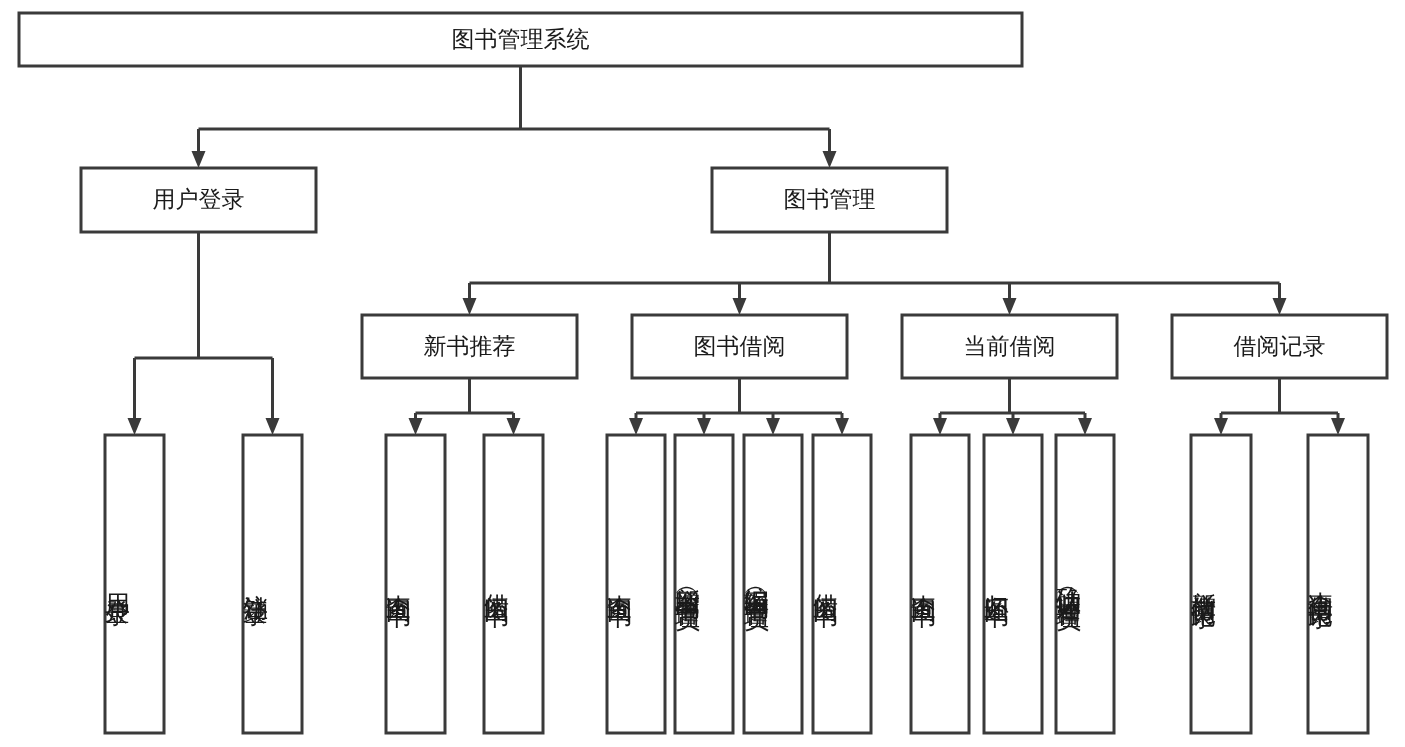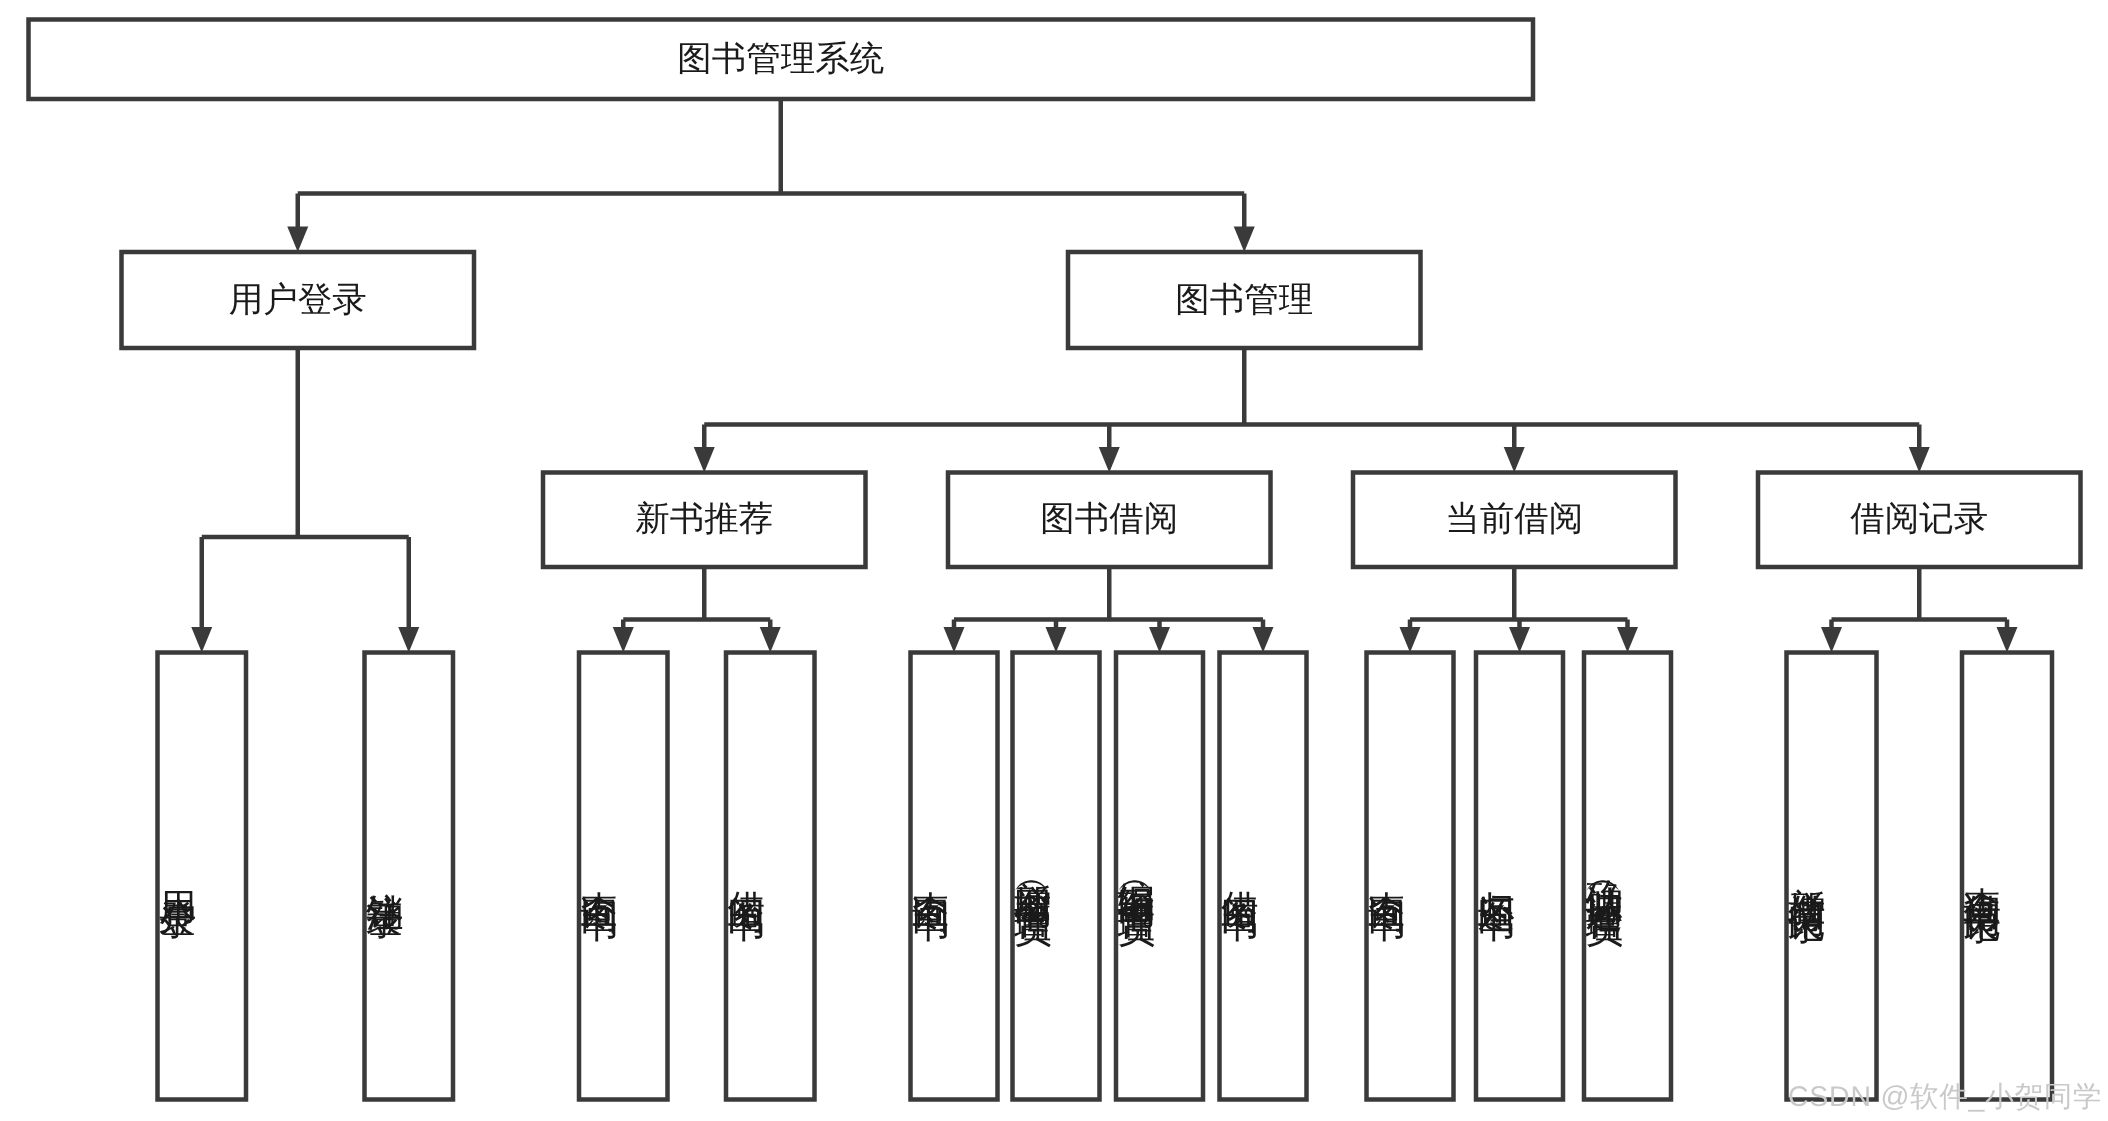--- a/index.html
+++ b/index.html
@@ -176,15 +176,14 @@
       <div class="leaf-label" style="left: 675px; top: 435px; width: 58px; height: 298px; align-items: flex-end; padding-bottom: 8px; box-sizing: border-box;">新增图书（管理员）</div>
       <div class="leaf-label" style="left: 744px; top: 435px; width: 58px; height: 298px; align-items: flex-end; padding-bottom: 8px; box-sizing: border-box;">编辑图书（管理员）</div>
       <div class="leaf-label" style="left: 813px; top: 435px; width: 58px; height: 298px; align-items: flex-end; padding-bottom: 8px; box-sizing: border-box;">借阅图书</div>
       <div class="leaf-label" style="left: 911px; top: 435px; width: 58px; height: 298px; align-items: flex-end; padding-bottom: 8px; box-sizing: border-box;">查询图书</div>
       <div class="leaf-label" style="left: 984px; top: 435px; width: 58px; height: 298px; align-items: flex-end; padding-bottom: 8px; box-sizing: border-box;">归还图书</div>
       <div class="leaf-label" style="left: 1056px; top: 435px; width: 58px; height: 298px; align-items: flex-end; padding-bottom: 8px; box-sizing: border-box;">确认归还（管理员）</div>
       <div class="leaf-label" style="left: 1191px; top: 435px; width: 60px; height: 298px; align-items: flex-end; padding-bottom: 8px; box-sizing: border-box;">新增借阅记录</div>
       <div class="leaf-label" style="left: 1308px; top: 435px; width: 60px; height: 298px; align-items: flex-end; padding-bottom: 8px; box-sizing: border-box;">查询借阅记录</div>
     </div>
 
-  <div class="watermark" style="left: 1192px; top: 718px;">CSDN @软件_小贺同学</div>
 
 </div>
 
 </body></html>

